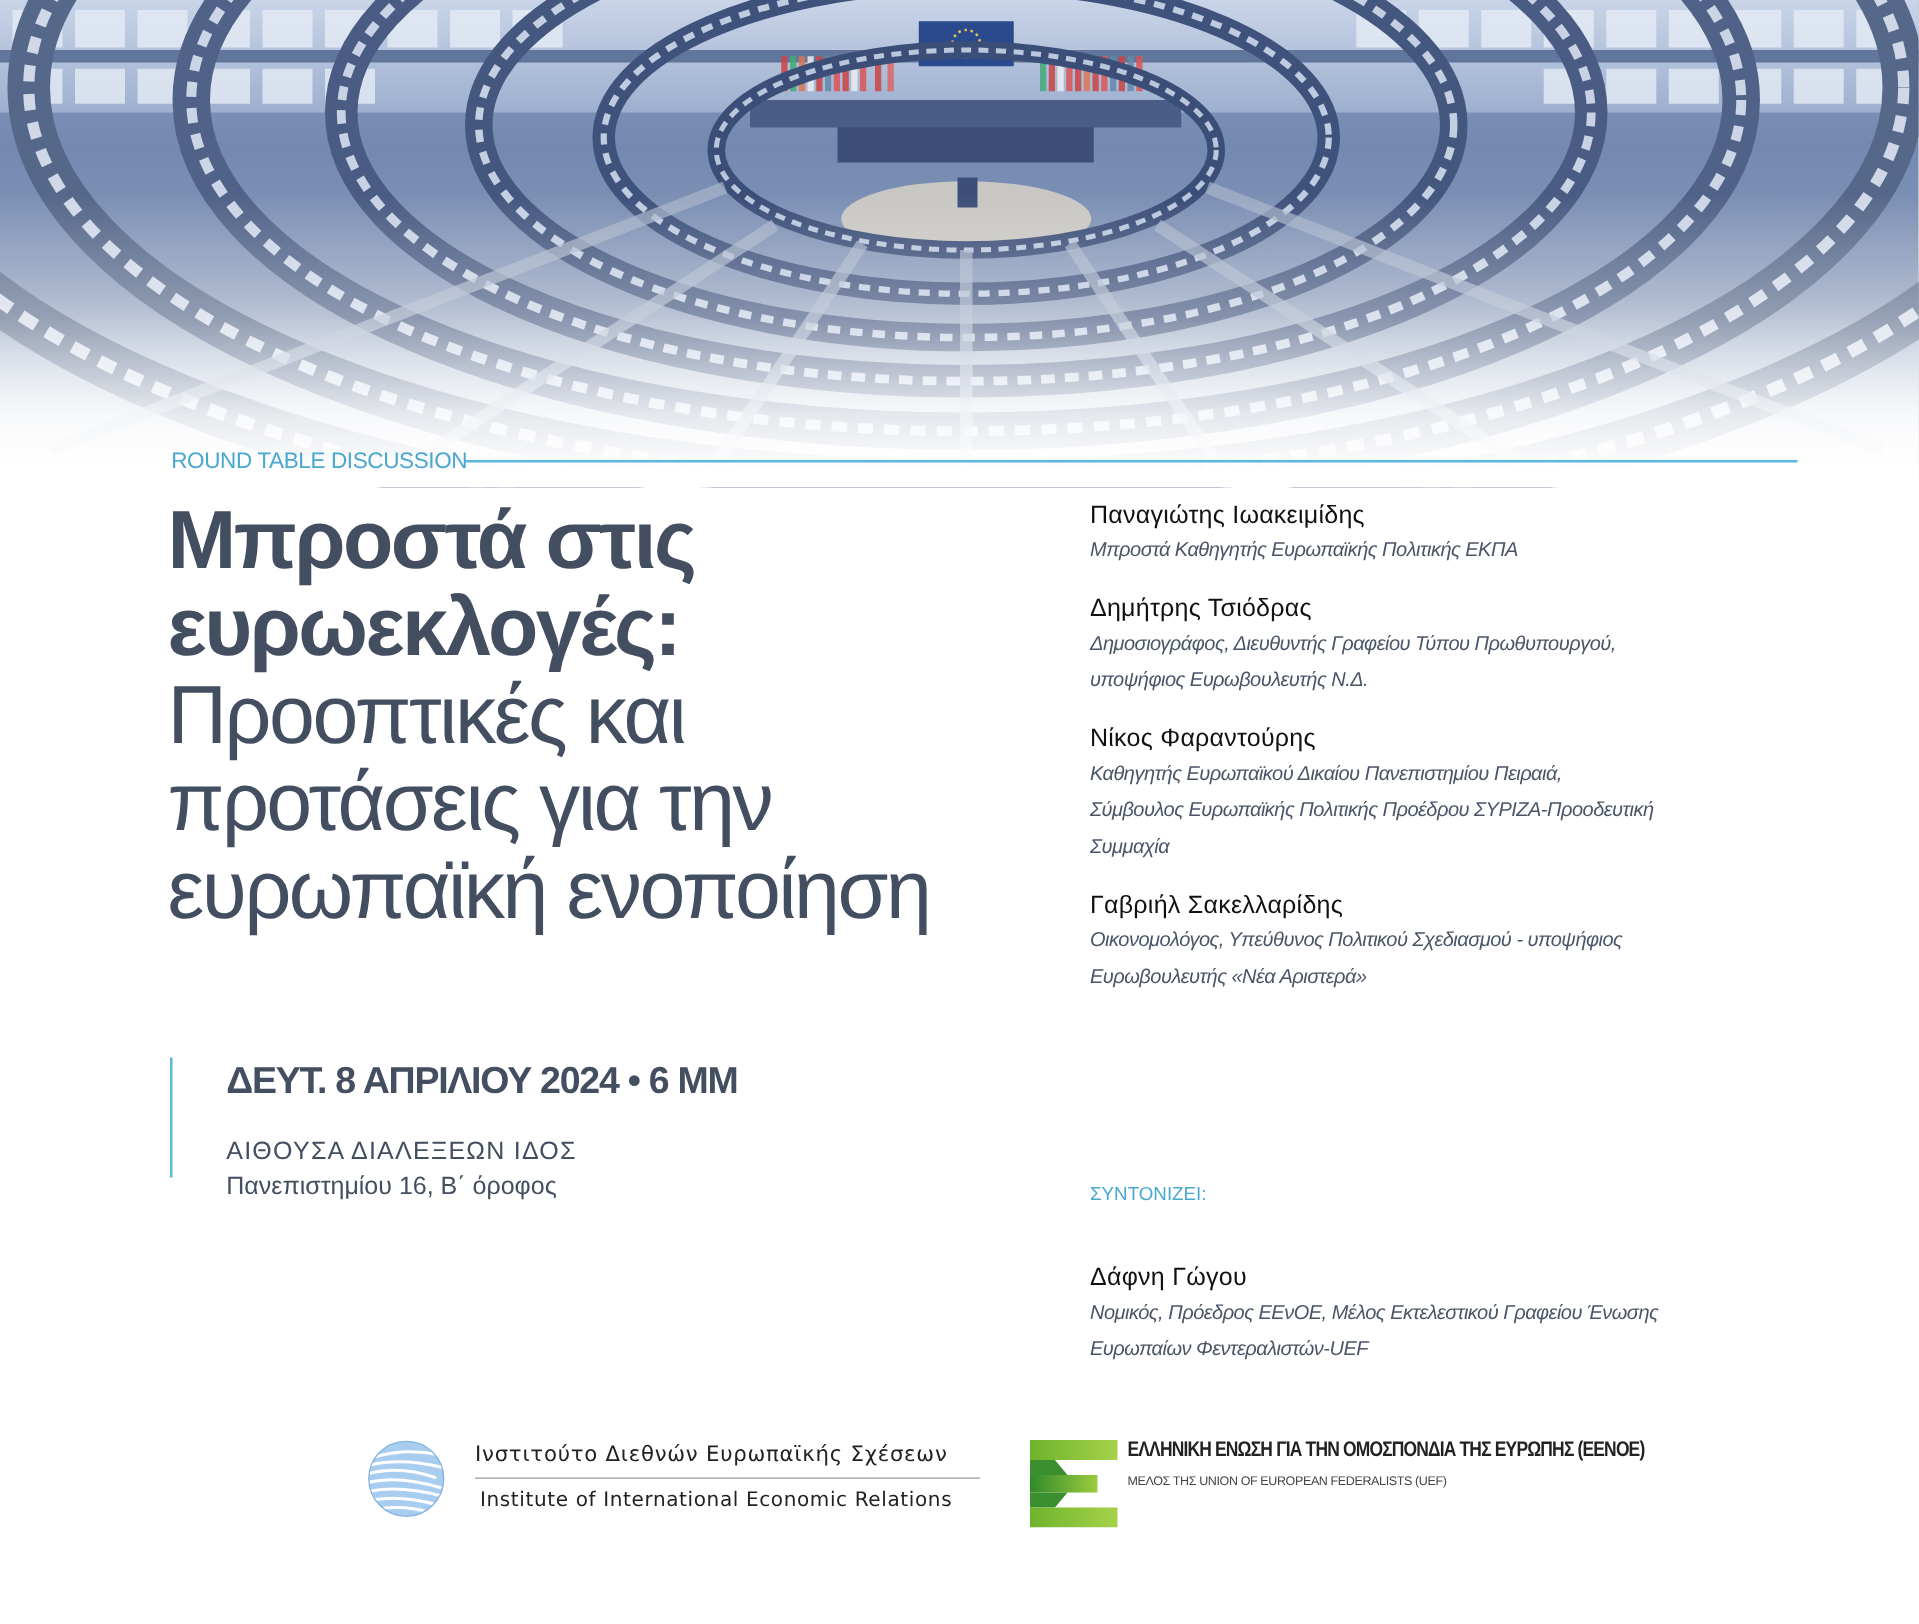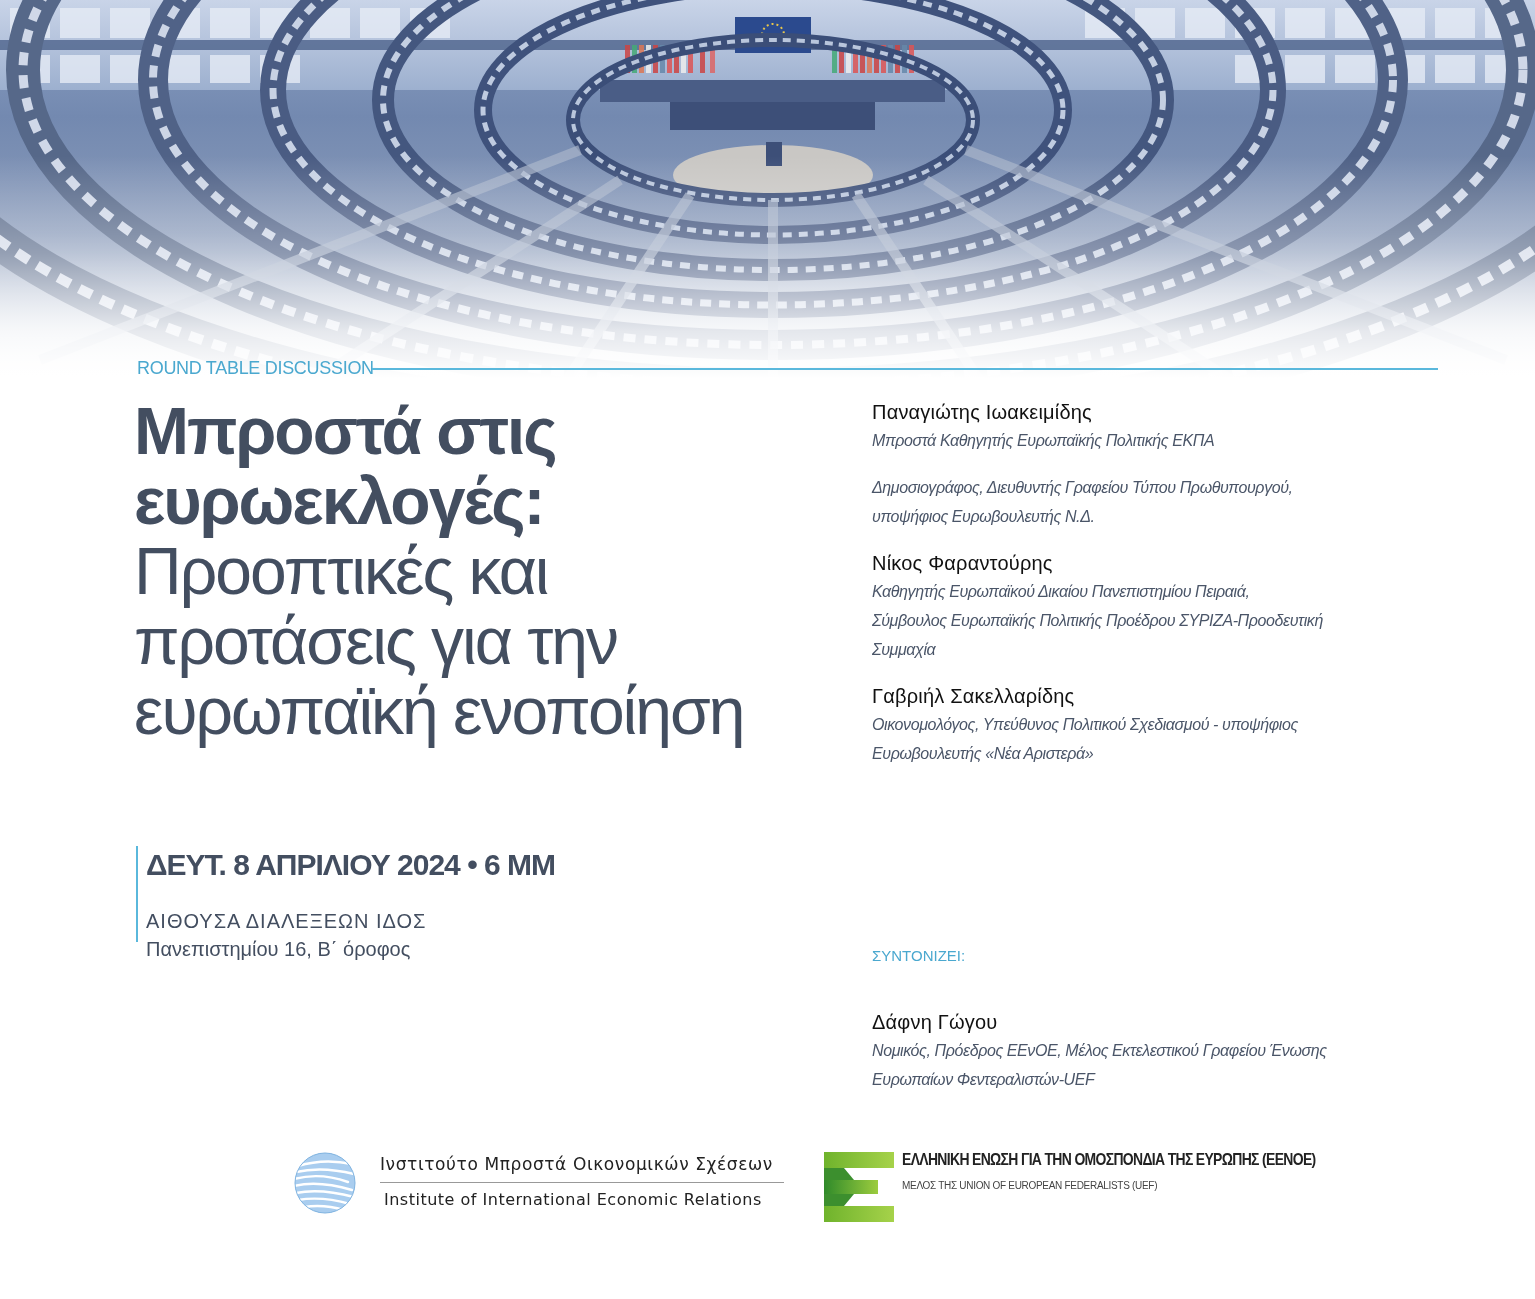--- a/index.html
+++ b/index.html
@@ -30,21 +30,21 @@
   
   .title {
     position: absolute; left: 134px; top: 396px; width: 680px;
     color: #434e60; font-size: 66px; line-height: 70px; letter-spacing: -2px;
   }
   .title .bold { font-weight: 700; display: block; }
   .title .light { font-weight: 400; display: block; }
 
   
   .event {
-    position: absolute; left: 136px; top: 846px; padding-left: 8px;
+    position: absolute; left: 136px; top: 846px; padding-left: 43px;
     border-left: 2px solid #5ab8dc; height: 96px;
   }
   .event-date { font-size: 30px; font-weight: 700; color: #434e60; letter-spacing: -1px; line-height: 38px; }
   .event-hall { font-size: 20px; color: #434e60; letter-spacing: 1px; line-height: 26px; margin-top: 24px; }
   .event-address { font-size: 20px; color: #434e60; line-height: 30px; }
 
   
   .speakers { position: absolute; left: 872px; top: 398px; width: 560px; }
   .speaker { margin-bottom: 18px; }
   .speaker-name { font-size: 20px; font-weight: 400; color: #111111; line-height: 28px; letter-spacing: 0.2px; }
@@ -197,20 +197,21 @@
   <div class="event-hall">ΑΙΘΟΥΣΑ ΔΙΑΛΕΞΕΩΝ ΙΔΟΣ</div>
   <div class="event-address">Πανεπιστημίου 16, Β΄ όροφος</div>
 </div>
 
 <div class="speakers">
   <div class="speaker">
     <div class="speaker-name">Παναγιώτης Ιωακειμίδης</div>
     <div class="speaker-role">Μπροστά Καθηγητής Ευρωπαϊκής Πολιτικής ΕΚΠΑ</div>
   </div>
   <div class="speaker">
+    <div class="speaker-name">Δημήτρης Τσιόδρας</div>
     <div class="speaker-role">Δημοσιογράφος, Διευθυντής Γραφείου Τύπου Πρωθυπουργού,</div>
     <div class="speaker-role">υποψήφιος Ευρωβουλευτής Ν.Δ.</div>
   </div>
   <div class="speaker">
     <div class="speaker-name">Νίκος Φαραντούρης</div>
     <div class="speaker-role">Καθηγητής Ευρωπαϊκού Δικαίου Πανεπιστημίου Πειραιά,</div>
     <div class="speaker-role">Σύμβουλος Ευρωπαϊκής Πολιτικής Προέδρου ΣΥΡΙΖΑ-Προοδευτική</div>
     <div class="speaker-role">Συμμαχία</div>
   </div>
   <div class="speaker">
@@ -239,21 +240,21 @@
       <path d="M4 14 Q30 6 58 12"></path>
       <path d="M2 20 Q28 14 60 22"></path>
       <path d="M0 27 Q26 20 54 30"></path>
       <path d="M0 34 Q24 28 58 38"></path>
       <path d="M2 41 Q26 36 60 45"></path>
       <path d="M4 48 Q28 44 56 52"></path>
       <path d="M10 55 Q30 52 50 58"></path>
     </g>
     <circle cx="31" cy="31" r="30" fill="none" stroke="#7fb3e0" stroke-width="1"></circle>
   </svg>
-  <div class="iier-gr">Ινστιτούτο Μπροστά Οικονομικών Σχέσεων</div>
+  <div class="iier-gr">Ινστιτούτο Διεθνών Ευρωπαϊκής Σχέσεων</div>
   <div class="iier-rule"></div>
   <div class="iier-en">Institute of International Economic Relations</div>
 </div>
 
 <div class="logo-eenoe">
   <svg class="sigma" viewBox="0 0 74 72">
     <defs>
       <linearGradient id="gtop" x1="0" y1="0" x2="1" y2="0">
         <stop offset="0" stop-color="#6fb32c"></stop>
           <stop offset="1" stop-color="#a6d24a"></stop>

